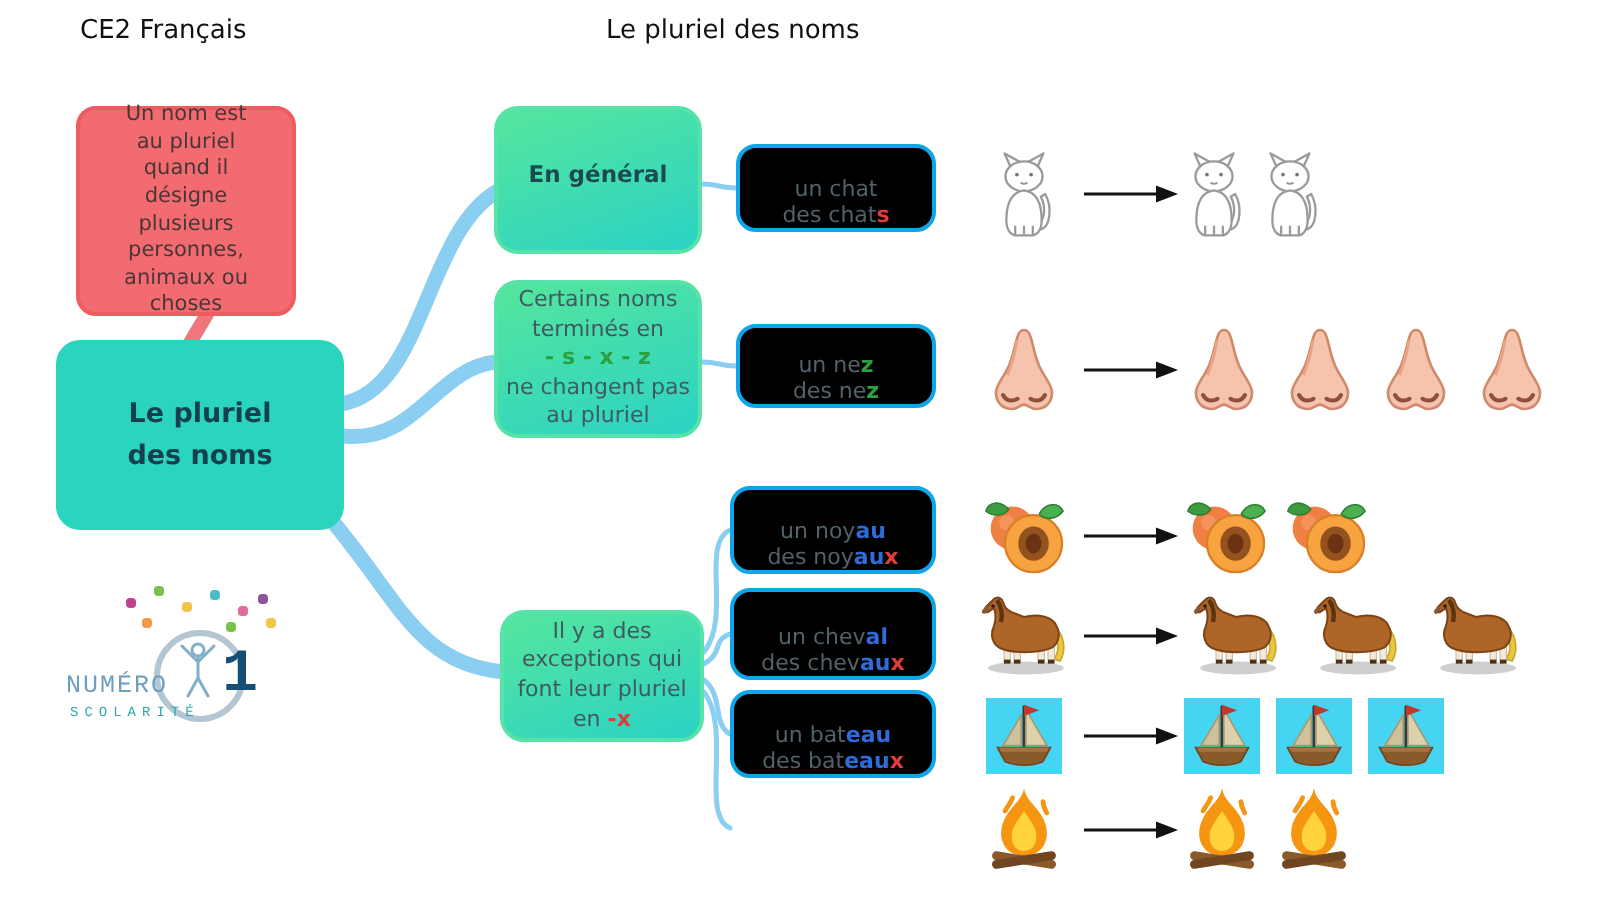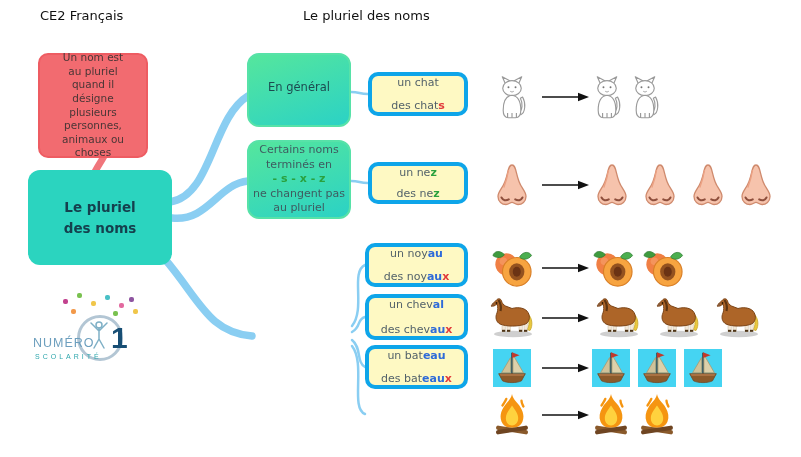--- a/index.html
+++ b/index.html
@@ -10,41 +10,41 @@
   .hdr{position:absolute;font-weight:normal;font-size:13px;color:#111;white-space:nowrap}
   .course{left:40px;top:8px}
   .map-title{left:303px;top:8px}
   .node{position:absolute;display:flex;flex-direction:column;justify-content:center;align-items:center;text-align:center}
   .note-box{left:38px;top:53px;width:110px;height:105px;background:#f26b70;border:2px solid #ee5c62;border-radius:10px;font-size:10.5px;color:#4a3636;line-height:1.3;padding:3px 20px}
   .root-box{left:28px;top:170px;width:144px;height:95px;background:#2bd4bf;border-radius:12px;font-size:13.5px;font-weight:bold;color:#15404e;line-height:1.55;padding:0 22px}
   .branch-box{background:linear-gradient(160deg,#55e69d,#2bd2c5);border:2px solid #57e2a8;border-radius:12px;font-size:11px;color:#3f5b60;line-height:1.33;padding:3px}
   .b1{left:247px;top:53px;width:104px;height:74px}
   .b2{left:247px;top:140px;width:104px;height:79px}
   .b3{left:250px;top:305px;width:102px;height:66px}
-  .b-title{font-weight:normal;color:#1d4a50;font-size:11.5px;margin-bottom:4px}
-  .ex-box{background:#fef9c3;border:4px solid #0ea5e9;border-radius:10px;font-size:11px;color:#53626a;justify-content:space-between;line-height:1.2}
+  .b-title{font-weight:bold;color:#1d4a50;font-size:11.5px;margin-bottom:4px}
+  .ex-box{background:#000000;border:2px solid #0ea5e9;border-radius:10px;font-size:11px;color:#53626a;justify-content:flex-end;line-height:1.2}
   .c-red{color:#e23b3b}
   .c-green{color:#2aa13e}
   .c-blue{color:#2f6bd9}
   .seg-b{font-weight:bold}
   .rline{display:block}
   .illus-row{position:absolute;left:483px;height:50px;display:flex;align-items:center}
   .group{display:flex;align-items:center;gap:8px}
   .group-singular{width:58px;justify-content:center}
   .arrow-slot{width:48px;display:flex;align-items:center}
   .group-plural{margin-left:3px}
   .r-cat{top:72px}.r-nose{top:160px}.r-apricot{top:243px}.r-horse{top:293px}.r-boat{top:343px}.r-fire{top:390px}
   .ic{display:block}
   .ic-cat{width:30px;height:46px}
   .ic-nose{width:40px;height:42px}
   .ic-apricot{width:42px;height:40px}
   .ic-horse{width:52px;height:42px}
   .ic-boat{width:38px;height:38px}
   .ic-fire{width:38px;height:44px}
-  .logo{position:absolute;left:25px;top:293px;width:120px;height:108px;font-family:Liberation Sans, sans-serif}
+  .logo{position:absolute;left:25px;top:293px;width:120px;height:108px;font-family:Liberation Mono, monospace}
   .logo>*{position:absolute}
   .logo-circle{left:52px;top:22px;width:46px;height:46px;border:3px solid #b3c6d4;border-radius:50%}
   .logo-person{left:63px;top:26px;width:22px;height:30px}
   .logo-word{left:8px;top:43px;font-size:12.5px;color:#6d9fbe;letter-spacing:1px;text-transform:uppercase}
   .logo-num{left:86px;top:28px;font-size:30px;font-weight:bold;color:#174e74}
   .logo-sub{left:10px;top:60px;font-size:7px;letter-spacing:3px;color:#2fa7ad;text-transform:uppercase}
   .confetti{width:5px;height:5px;border-radius:2px}
 </style>
 </head>
 <body>
@@ -75,20 +75,28 @@
   <div class="node branch-box b1">
     <div class="b-title">En général</div>
   </div>
   <div class="node branch-box b2">
     <div>
         <div class="rline"><span>Certains noms</span></div>
         <div class="rline"><span>terminés en</span></div>
         <div class="rline"><span class="c-green seg-b">- s - x - z</span></div>
         <div class="rline"><span>ne changent pas</span></div>
         <div class="rline"><span>au pluriel</span></div>
+      </div>
+  </div>
+  <div class="node branch-box b3">
+    <div>
+        <div class="rline"><span>Il y a des</span></div>
+        <div class="rline"><span>exceptions qui</span></div>
+        <div class="rline"><span>font leur pluriel</span></div>
+        <div class="rline"><span>en </span><span class="c-red seg-b">-x</span></div>
       </div>
   </div>
 
   <div class="node ex-box" style="left:368px;top:72px;width:100px;height:44px">
     <div>
         <div class="rline"><span>un chat</span></div>
       </div>
     <div>
         <div class="rline"><span>des chat</span><span class="c-red seg-b">s</span></div>
       </div>

